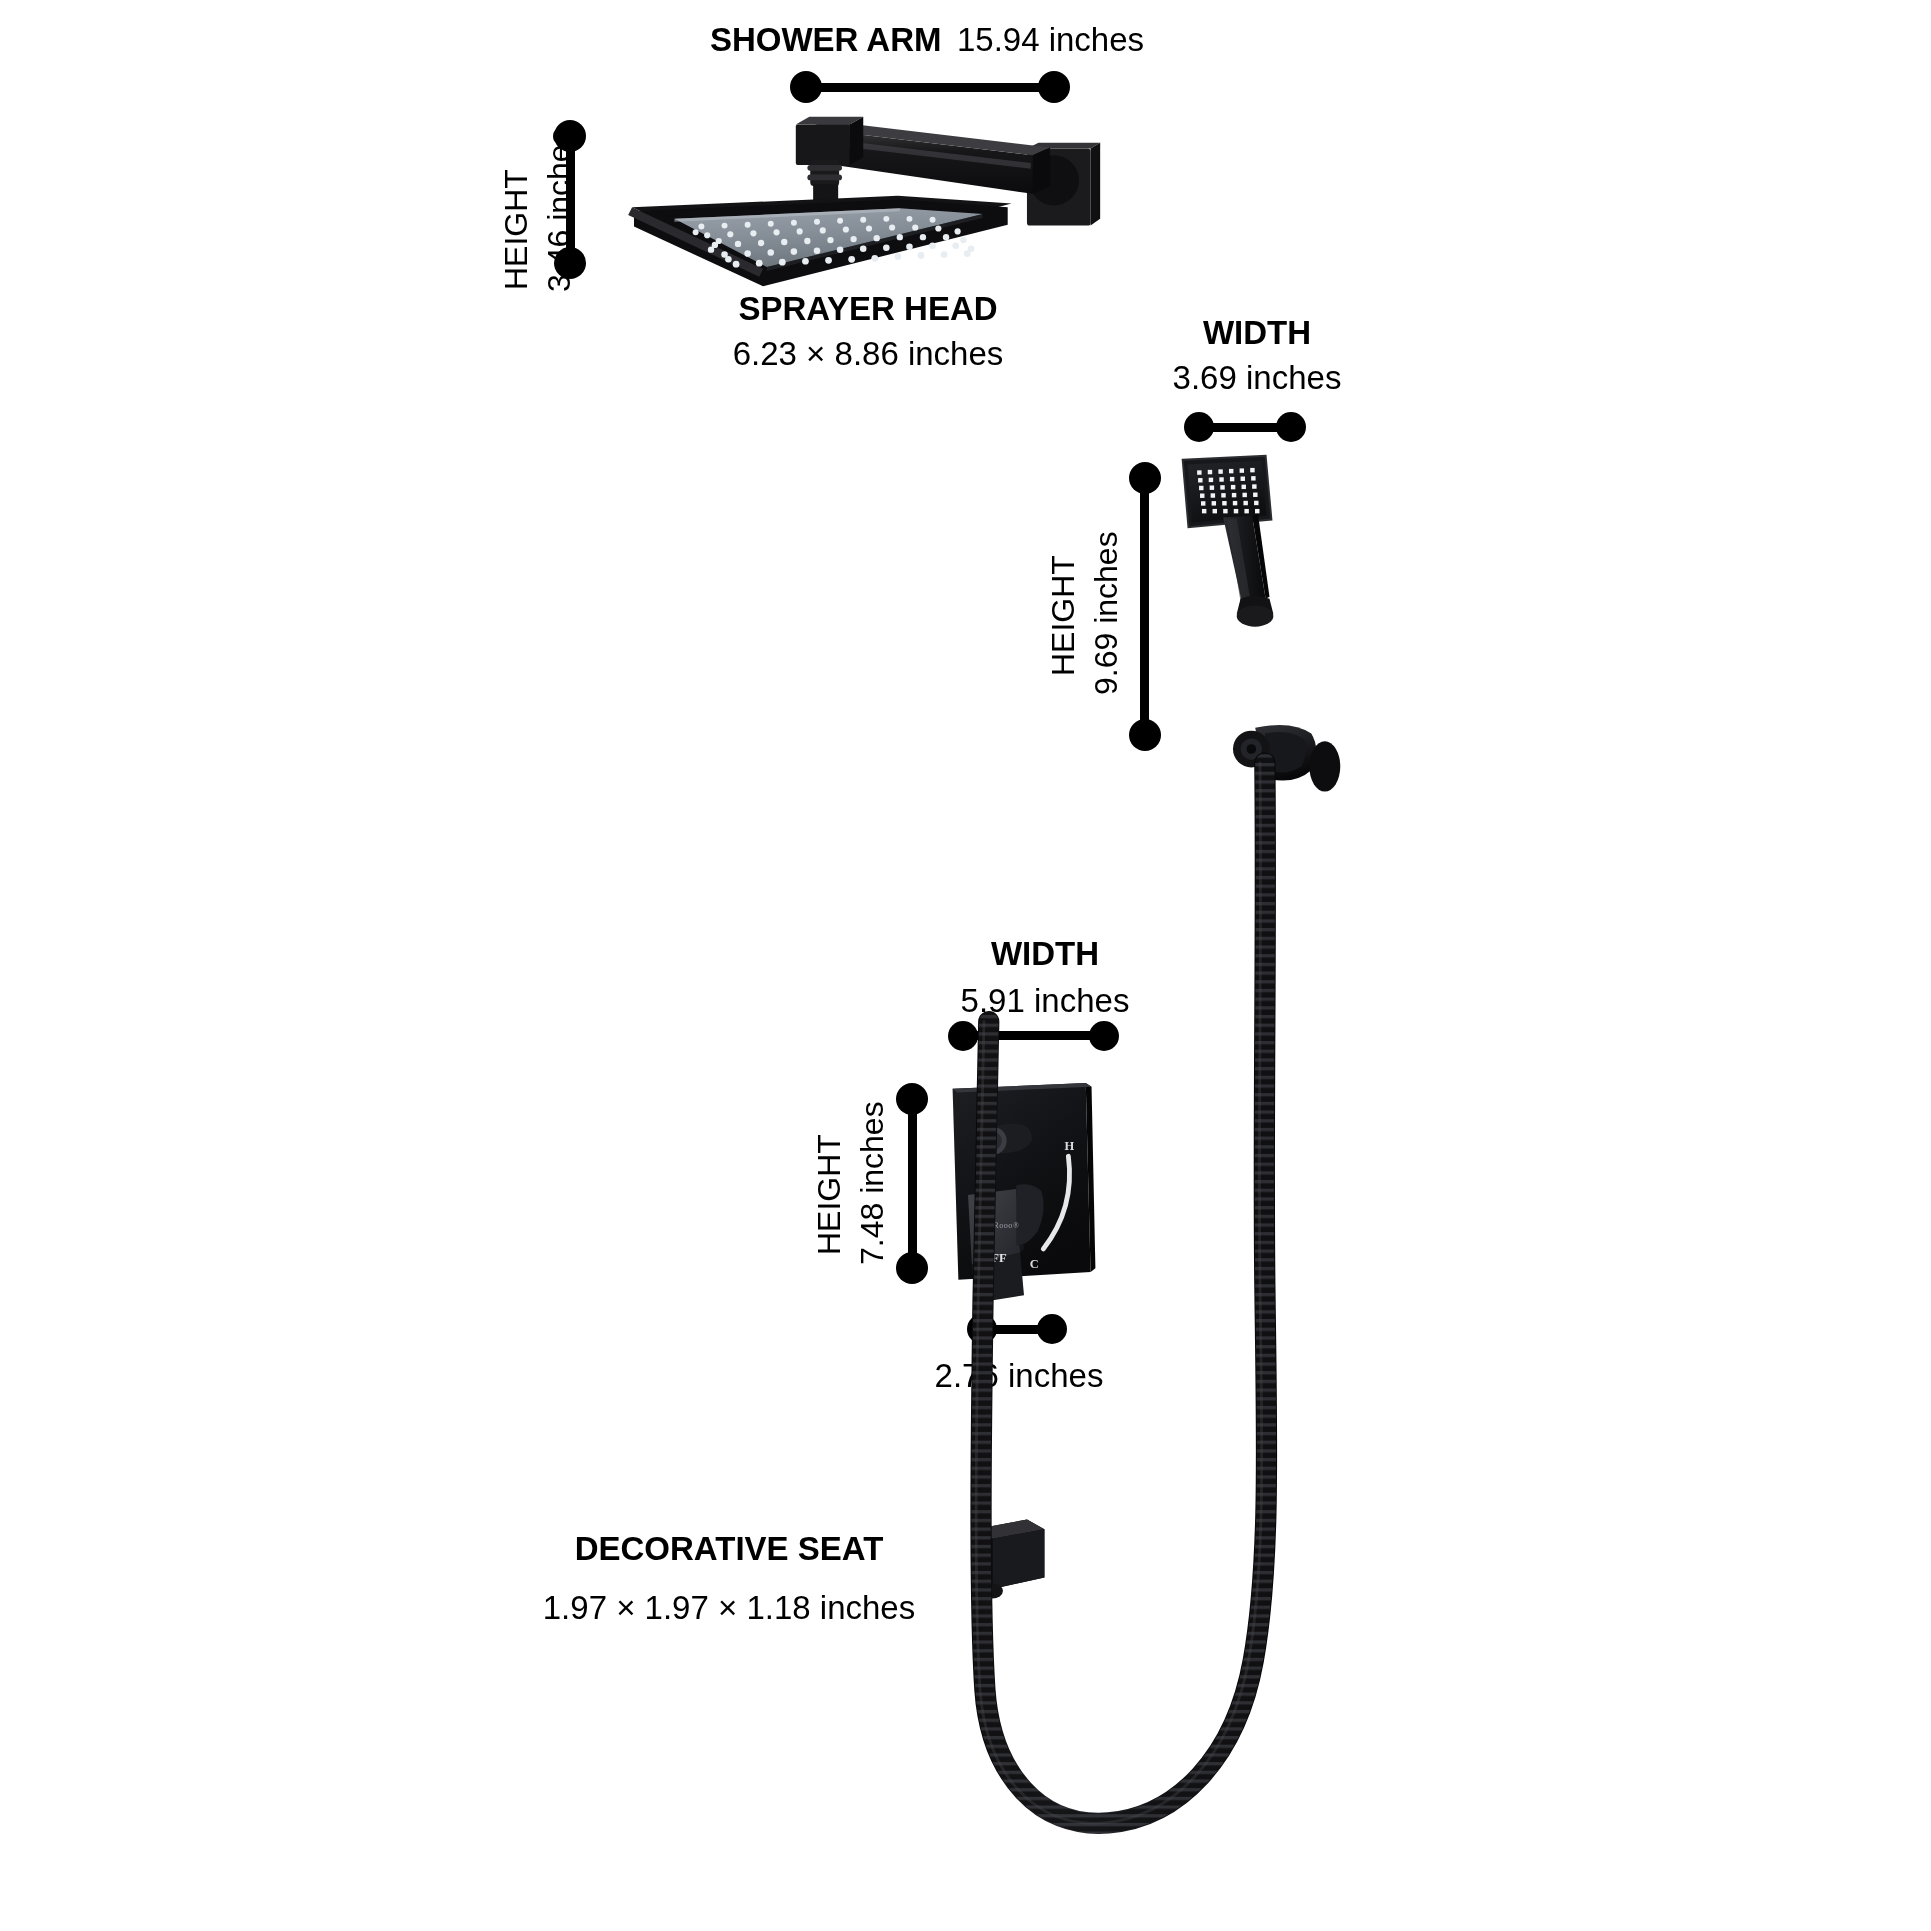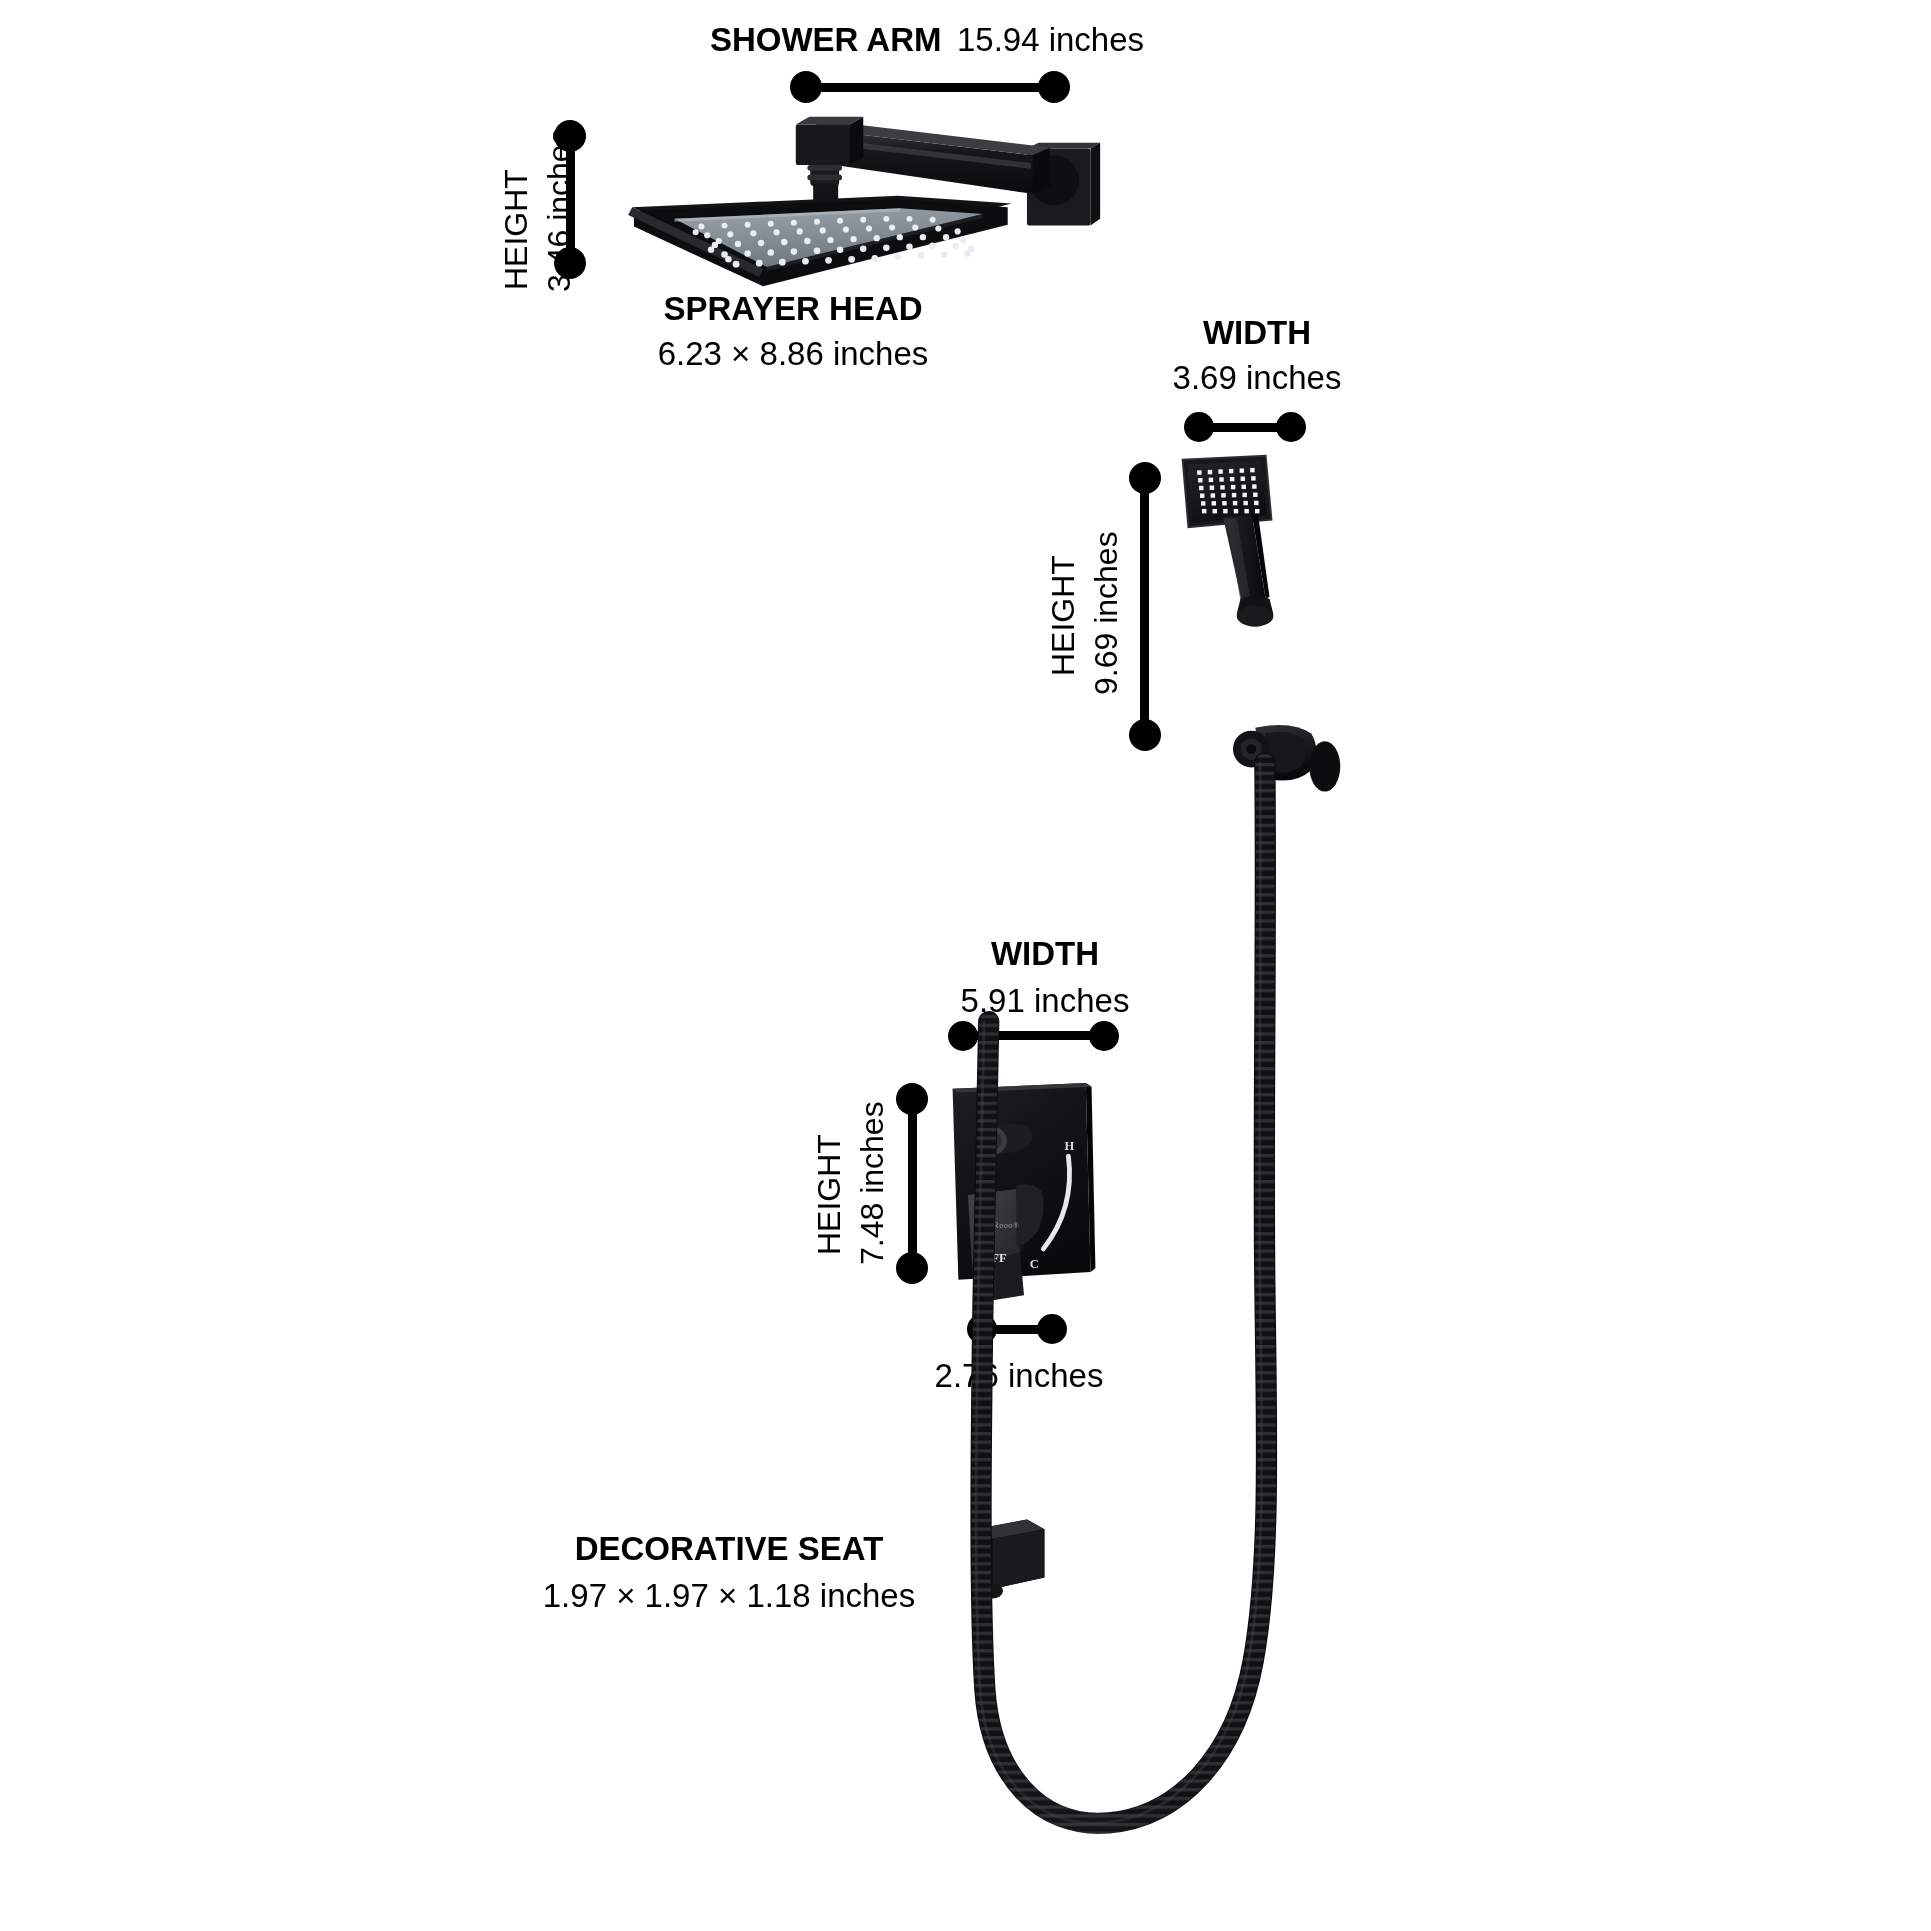--- a/index.html
+++ b/index.html
@@ -185,21 +185,21 @@
               <circle cx="114" cy="154" r="3.4"></circle>
             <circle cx="352" cy="125" r="3.2"></circle>
               <circle cx="358" cy="134" r="3.3"></circle>
             <circle cx="366" cy="143" r="3.4"></circle>
           </g>
         </g>
       </g>
     </svg>
   </div>
 
-  <div class="lbl ctr" style="left:793px;top:290px;font-size:33px;">
+  <div class="lbl ctr" style="left:868px;top:290px;font-size:33px;">
     <div class="bold">SPRAYER HEAD</div>
     <div class="reg" style="margin-top:5.8px;">6.23 × 8.86 inches</div>
   </div>
 
   <div class="lbl ctr" style="left:1257px;top:314px;font-size:33px;">
     <div class="bold">WIDTH</div>
     <div class="reg" style="margin-top:5.8px;">3.69 inches</div>
   </div>
   <div>
     <div class="dimh" style="left:1202px;top:423px;width:87px;"></div>
@@ -389,21 +389,21 @@
     <div class="dimh" style="left:985px;top:1325px;width:64px;"></div>
     <div class="dot" style="left:967px;top:1314px;width:30px;height:30px;"></div>
     <div class="dot" style="left:1037px;top:1314px;width:30px;height:30px;"></div>
   </div>
   <div class="lbl ctr" style="left:1019px;top:1357px;font-size:33px;">
     <span class="reg">2.76 inches</span>
   </div>
 
   <div class="lbl ctr" style="left:729px;top:1530px;font-size:33px;">
     <div class="bold">DECORATIVE SEAT</div>
-    <div class="reg" style="margin-top:8px;">1.97 × 1.97 × 1.18 inches</div>
+    <div class="reg" style="margin-top:20px;">1.97 × 1.97 × 1.18 inches</div>
   </div>
 
   <div class="part" style="left:967px;top:1508px;">
     <svg width="97" height="106" viewBox="0 0 100 110">
       <g>
         <path d="M8 22 L62 12 L80 22 L80 72 L26 84 L8 72 Z" fill="#0c0c0e"></path>
         <path d="M8 22 L62 12 L80 22 L26 32 Z" fill="#313136"></path>
         <path d="M26 32 L80 22 L80 72 L26 84 Z" fill="#191a1d"></path>
         <path d="M8 22 L26 32 L26 84 L8 72 Z" fill="#0a0a0c"></path>
 

